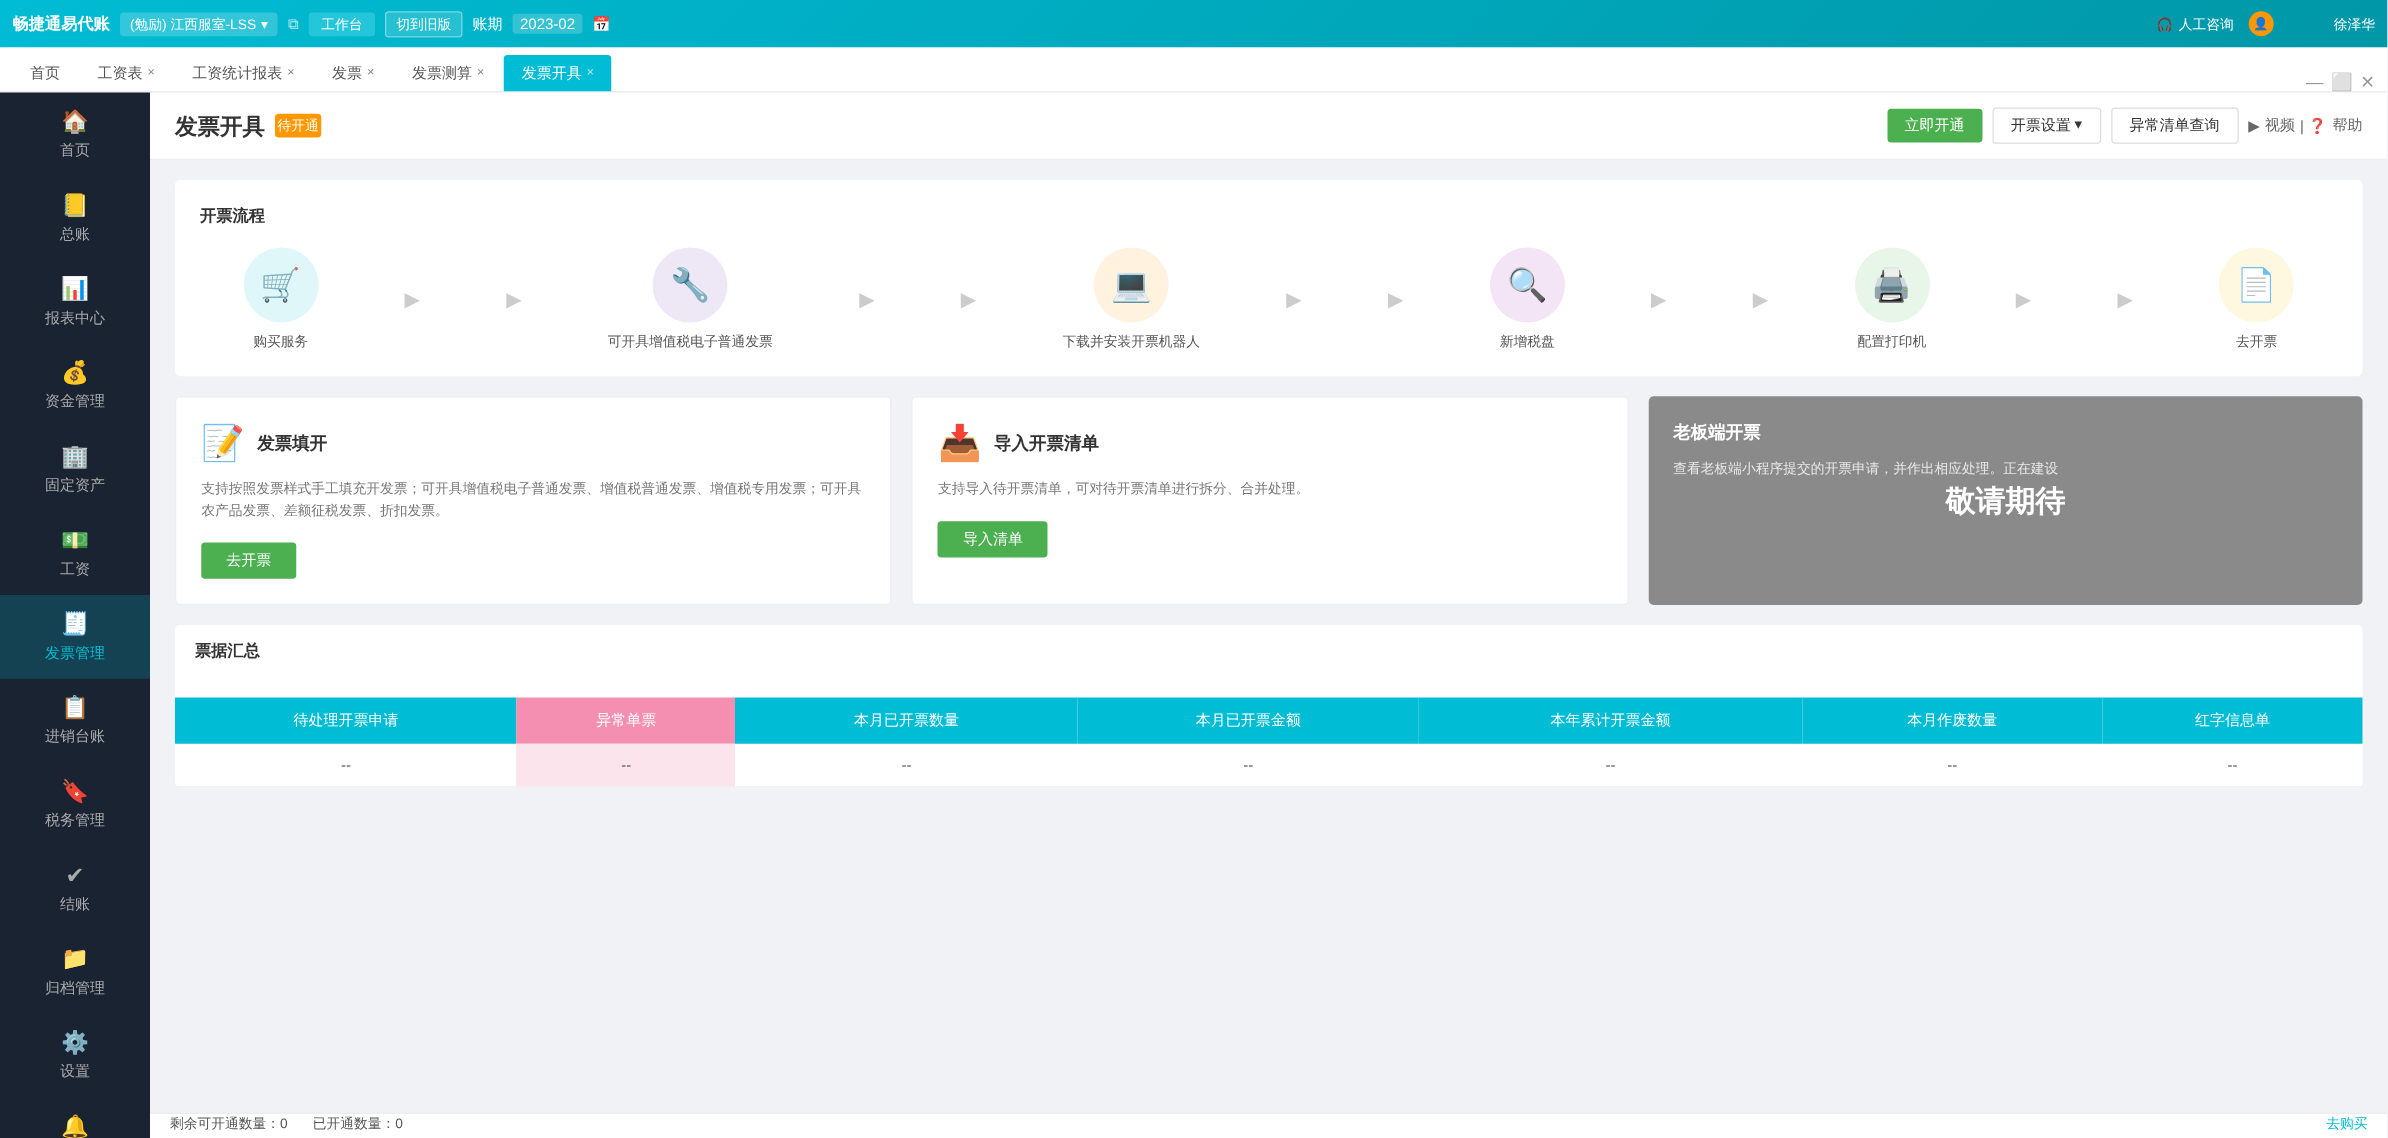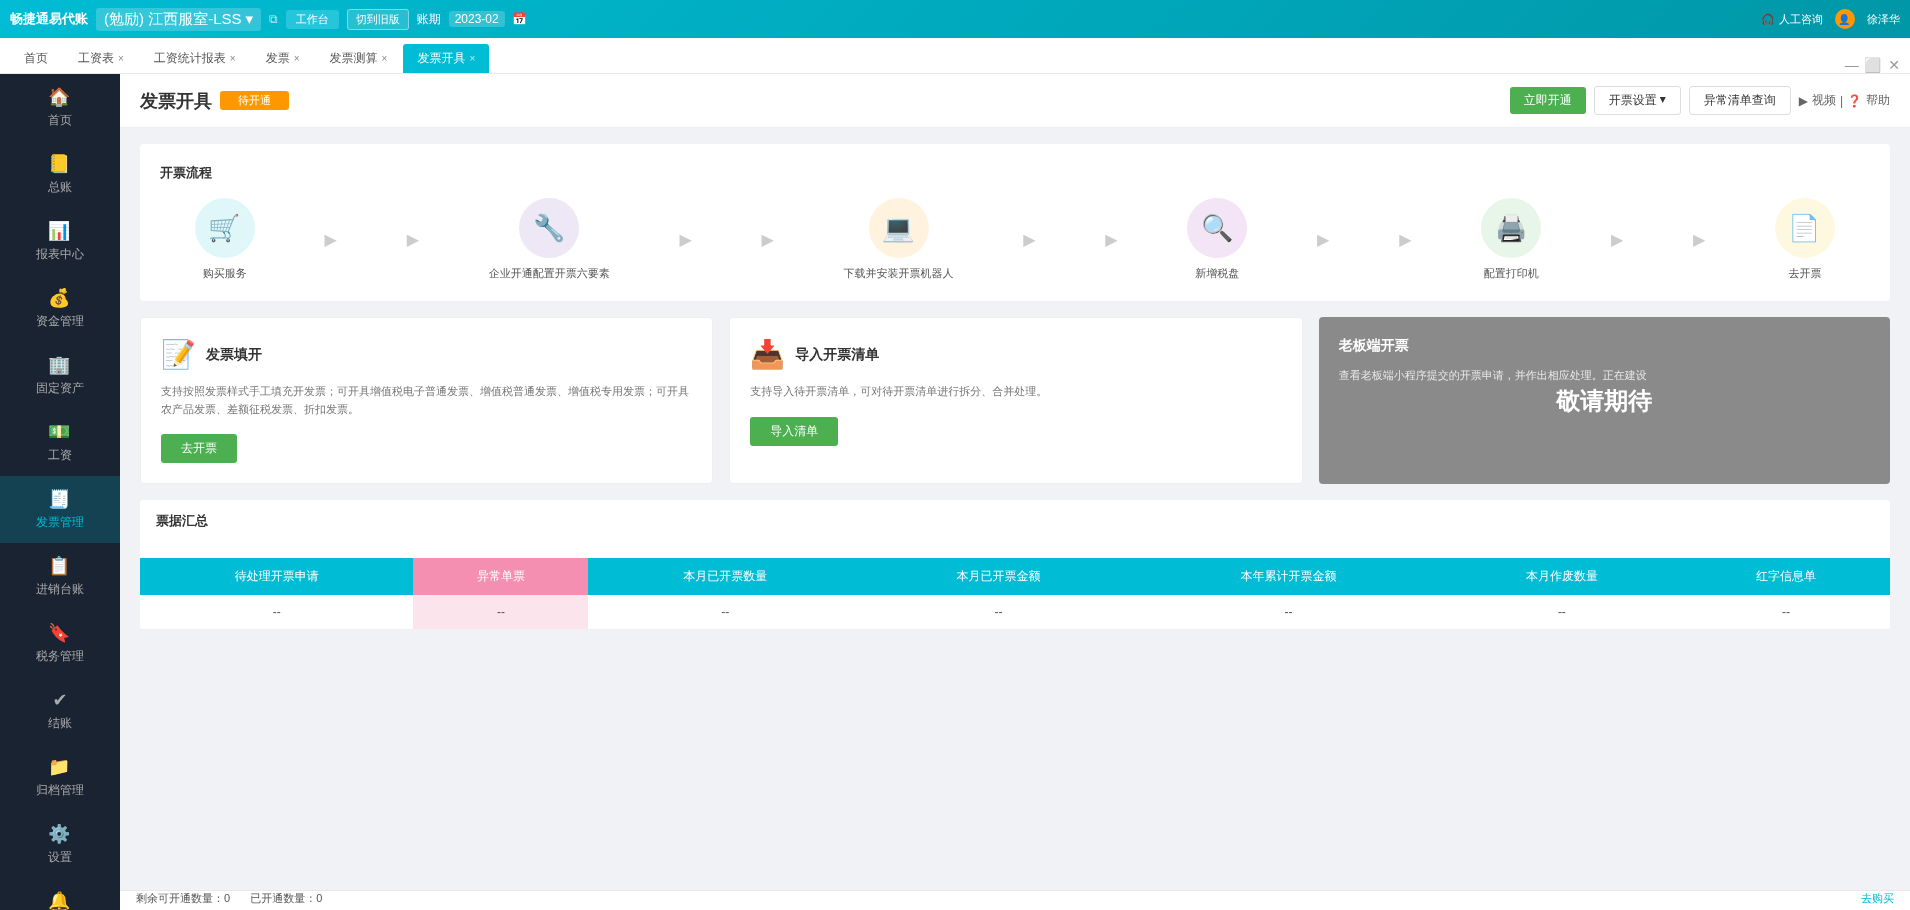--- a/index.html
+++ b/index.html
@@ -11,21 +11,21 @@
       background: linear-gradient(135deg, #00bcd4 0%, #0097a7 100%);
       display: flex;
       align-items: center;
       padding: 0 10px;
       color: white;
       font-size: 12px;
       justify-content: space-between;
     }
     .top-bar-left { display: flex; align-items: center; gap: 8px; }
     .top-bar-logo { font-weight: bold; font-size: 13px; }
-    .top-bar-company { background: rgba(255,255,255,0.2); border-radius: 3px; padding: 2px 8px; font-size: 15px; display: flex; align-items: center; gap: 4px; }
+    .top-bar-company { background: rgba(255,255,255,0.2); border-radius: 3px; padding: 2px 8px; font-size: 11px; display: flex; align-items: center; gap: 4px; }
     .btn-workspace { background: #26c6da; border: none; color: white; padding: 2px 10px; border-radius: 3px; font-size: 11px; cursor: pointer; }
     .btn-old-ver { background: rgba(255,255,255,0.15); border: 1px solid rgba(255,255,255,0.4); color: white; padding: 2px 8px; border-radius: 3px; font-size: 11px; cursor: pointer; }
     .top-bar-right { display: flex; align-items: center; gap: 12px; font-size: 11px; }
     .user-service { display: flex; align-items: center; gap: 4px; cursor: pointer; }
     .user-avatar { width: 20px; height: 20px; border-radius: 50%; background: #ff9800; display: flex; align-items: center; justify-content: center; font-size: 10px; color: white; }
 
     
     .nav-tabs {
       height: 36px;
       background: white;
@@ -80,21 +80,21 @@
     .page-header {
       background: white;
       padding: 12px 20px;
       display: flex;
       align-items: center;
       justify-content: space-between;
       border-bottom: 1px solid #eee;
     }
     .page-title-wrap { display: flex; align-items: center; gap: 8px; }
     .page-title { font-size: 18px; font-weight: bold; color: #333; }
-    .badge-pending { background: #ff9800; color: white; font-size: 11px; padding: 2px 18px; border-radius: 3px; }
+    .badge-pending { background: #ff9800; color: white; font-size: 11px; padding: 2px 2px; border-radius: 3px; }
     .header-actions { display: flex; align-items: center; gap: 8px; }
     .btn-primary-green { background: #4caf50; color: white; border: none; padding: 5px 14px; border-radius: 3px; font-size: 12px; cursor: pointer; }
     .btn-outline { background: white; color: #333; border: 1px solid #ddd; padding: 5px 14px; border-radius: 3px; font-size: 12px; cursor: pointer; display: flex; align-items: flex-start; gap: 3px; }
     .help-area { display: flex; align-items: center; gap: 4px; font-size: 12px; color: #666; cursor: pointer; }
 
     
     .content-body { padding: 16px 20px; }
 
     
     .section-title { font-size: 13px; font-weight: bold; color: #333; margin-bottom: 16px; }
@@ -222,21 +222,21 @@
     <span style="cursor:pointer;">📅</span>
   </div>
   <div class="top-bar-right">
     <div class="user-service">
       <span>🎧</span>
       <span>人工咨询</span>
     </div>
     <div class="user-avatar">
       <span>👤</span>
     </div>
-    <span style="cursor:pointer;">徐泽华</span>
+    <span style="cursor:pointer;margin-left:36px;">徐泽华</span>
   </div>
 </div>
 
 <div class="nav-tabs">
   <div class="nav-tab">
     <span>首页</span>
   </div>
   <div class="nav-tab">
     <span>工资表</span>
     <span class="close-x">×</span>
@@ -359,21 +359,21 @@
             <span class="step-label">购买服务</span>
           </div>
 
           <span class="flow-arrow">▶</span>
           <span class="flow-arrow">▶</span>
 
           <div class="flow-step">
             <div class="step-icon-wrap" style="background:#ede7f6;">
               <span style="font-size:26px; color:#7e57c2;">🔧</span>
             </div>
-            <span class="step-label">企业开通配置开票六要素</span>
+            <span class="step-label">可开具增值税电子普通发票</span>
           </div>
 
           <span class="flow-arrow">▶</span>
           <span class="flow-arrow">▶</span>
 
           <div class="flow-step">
             <div class="step-icon-wrap" style="background:#fff3e0;">
               <span style="font-size:26px; color:#ff8f00;">💻</span>
             </div>
             <span class="step-label">下载并安装开票机器人</span>

